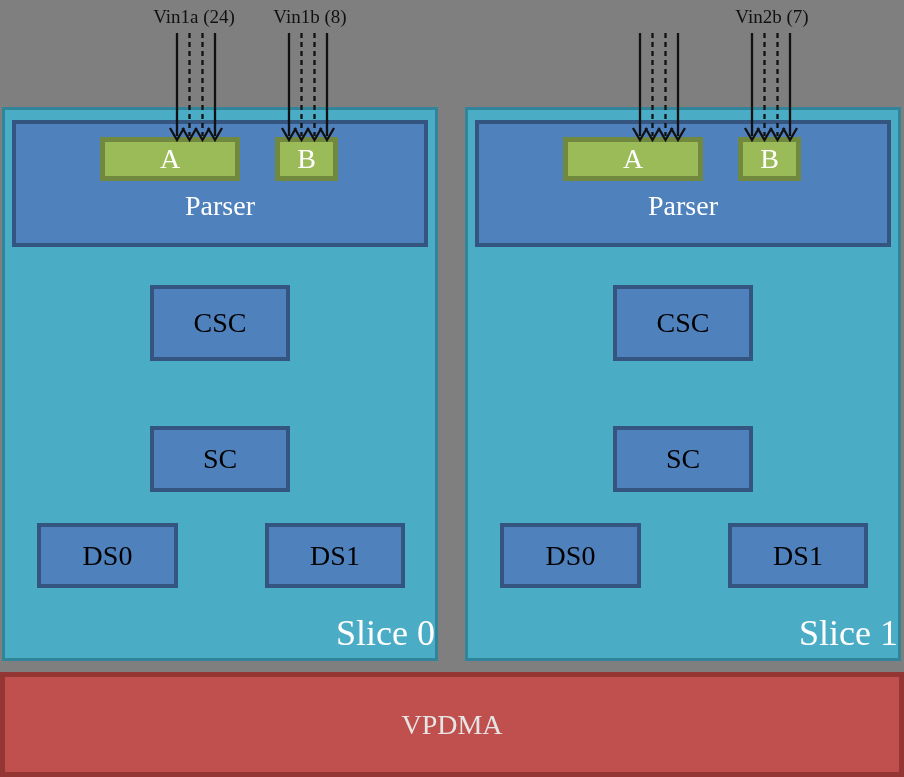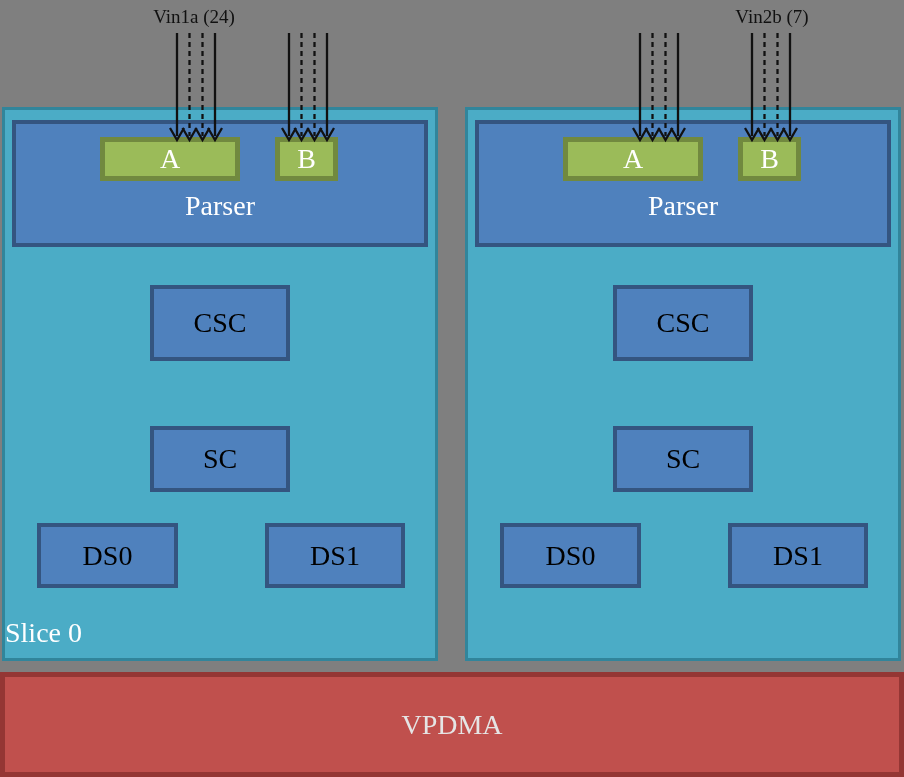--- a/index.html
+++ b/index.html
@@ -51,40 +51,41 @@
     border:4px solid var(--block-border,#345580);
     display:flex;align-items:center;justify-content:center;
     color:#000000;font-size:28px;
   }
   .csc{left:145px;top:175px;width:140px;height:76px}
   .sc {left:145px;top:316px;width:140px;height:66px}
   .ds0{left:32px;top:413px;width:141px;height:65px}
   .ds1{left:260px;top:413px;width:140px;height:65px}
 
   .slice-label{
-    position:absolute;left:0;right:0;bottom:7px;text-align:left;
-    color:#fff;font-size:28px;line-height:36px;
+    position:absolute;left:0;right:0;bottom:7px;text-align:right;
+    color:#fff;font-size:36px;line-height:36px;
   }
 
   .vpdma{
     position:absolute;left:0;top:672px;width:904px;height:105px;box-sizing:border-box;
     background:var(--vpdma-fill,#c0504d);
     border:5px solid var(--vpdma-border,#943634);
     display:flex;align-items:center;justify-content:center;
     color:#e5e5e5;font-size:28px;
   }
 
   .arrows{position:absolute;left:0;top:0;pointer-events:none}
 </style>
 </head>
 <body>
 
 <div class="canvas">
 
   <div class="vin-label v0">Vin1a (24)</div>
+  <div class="vin-label v1">Vin1b (8)</div>
   <div class="vin-label v3">Vin2b (7)</div>
 
   <section class="slice s0">
     <div class="parser">
       <div class="port port-a">A</div>
       <div class="port port-b">B</div>
       <div class="parser-label">Parser</div>
     </div>
     <div class="blk csc">CSC</div>
     <div class="blk sc">SC</div>
@@ -96,20 +97,21 @@
   <section class="slice s1">
     <div class="parser">
       <div class="port port-a">A</div>
       <div class="port port-b">B</div>
       <div class="parser-label">Parser</div>
     </div>
     <div class="blk csc">CSC</div>
     <div class="blk sc">SC</div>
     <div class="blk ds0">DS0</div>
     <div class="blk ds1">DS1</div>
+    <div class="slice-label">Slice 1</div>
   </section>
 
   <div class="vpdma">VPDMA</div>
 
   <svg id="arrows" class="arrows" width="904" height="777" viewBox="0 0 904 777" xmlns="http://www.w3.org/2000/svg">
       <g fill="none" stroke="#111111" stroke-width="2.3">
         <line x1="177" y1="33" x2="177" y2="136"></line>
         <polyline points="170,128 177,140 184,128"></polyline>
         <line x1="189.5" y1="33" x2="189.5" y2="136" stroke-dasharray="5,4"></line>
         <polyline points="182.5,128 189.5,140 196.5,128"></polyline>

